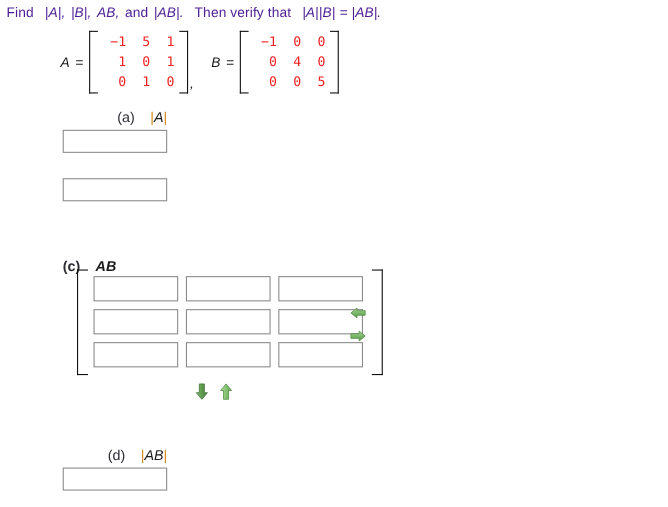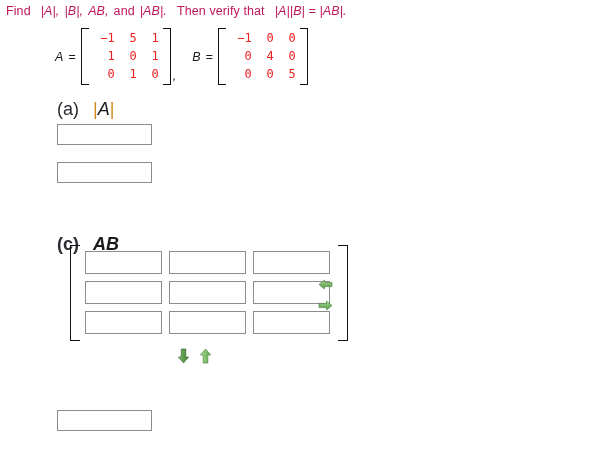--- a/index.html
+++ b/index.html
@@ -16,21 +16,21 @@
     color: #1a1a1a;
     overflow: hidden;
   }
 
   
   .prompt {
     position: absolute;
     left: 6px;
     top: 4px;
     font-size: 12.5px;
-    color: #be185d;
+    color: #4c1d95;
     white-space: nowrap;
     letter-spacing: .1px;
   }
   .mvar { font-style: italic; }
   .sp   { display: inline-block; width: 5px; }
 
   
   .matrix-row {
     position: absolute;
     left: 55px;
@@ -74,21 +74,22 @@
     padding-bottom: 2px;
     margin-left: 2px;
     margin-right: 16px;
     color: #1a1a1a;
   }
 
   
   .part { position: absolute; }
   .part-head {
     white-space: nowrap;
-    font-size: 18px;
+    font-size: 13px;
+    text-align: right;
   }
   .part-letter { color: #2b2b33; }
   .part-expr {
     margin-left: 14px;
     font-style: italic;
     color: #1a1a1a;
   }
   .vbar { color: #d08a1a; font-style: normal; }
   .answer-box {
     margin-top: 4px;
@@ -280,14 +281,17 @@
           <stop offset="50%" stop-color="#86c272"></stop>
           <stop offset="100%" stop-color="#62a152"></stop>
         </linearGradient>
       </defs>
       <path d="M6.5 1 L11.6 7 L8.8 7 L8.8 15 L4.2 15 L4.2 7 L1.4 7 Z" fill="url(#gU)" stroke="#4f8a42" stroke-width="0.7"></path>
     </svg>
   </span>
 </div>
 
 <div class="part" style="left:57px; top:406px;">
+  <div class="part-head">
+    <span class="part-letter">(d)</span><span class="part-expr"><span class="vbar">|</span><span>AB</span><span class="vbar">|</span></span>
+  </div>
   <div class="answer-box"></div>
 </div>
 
 </body></html>

